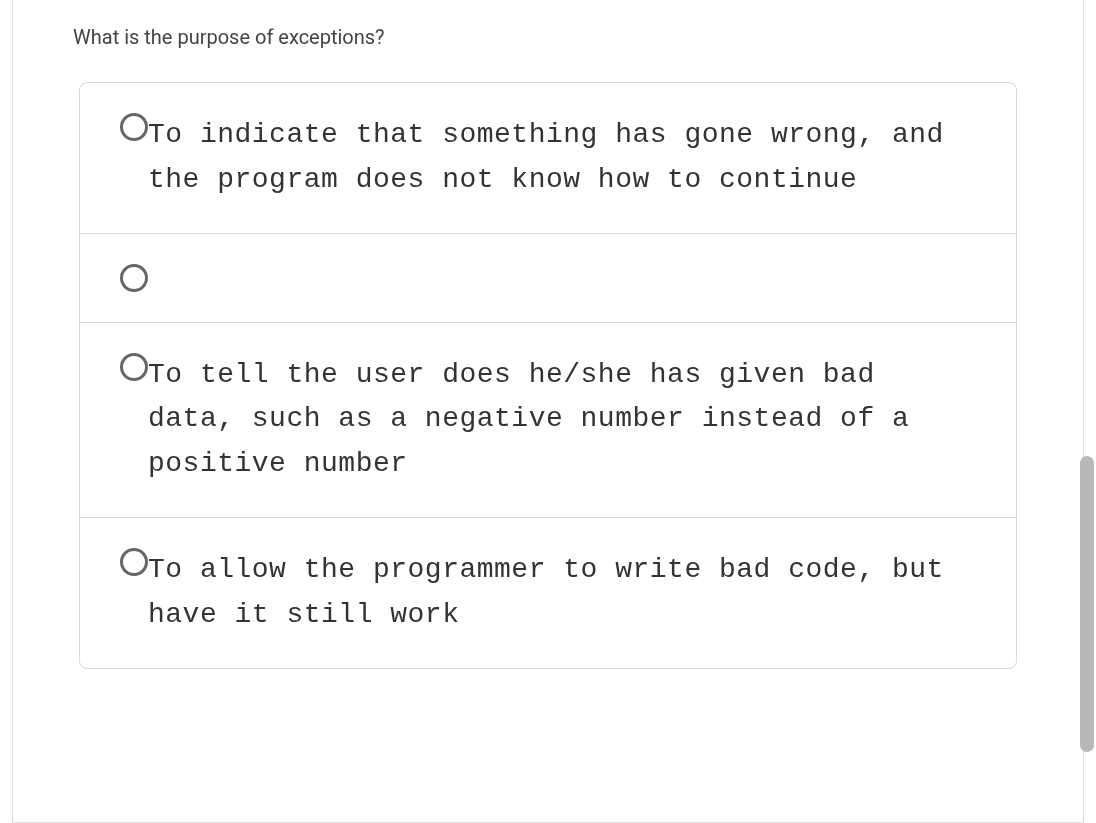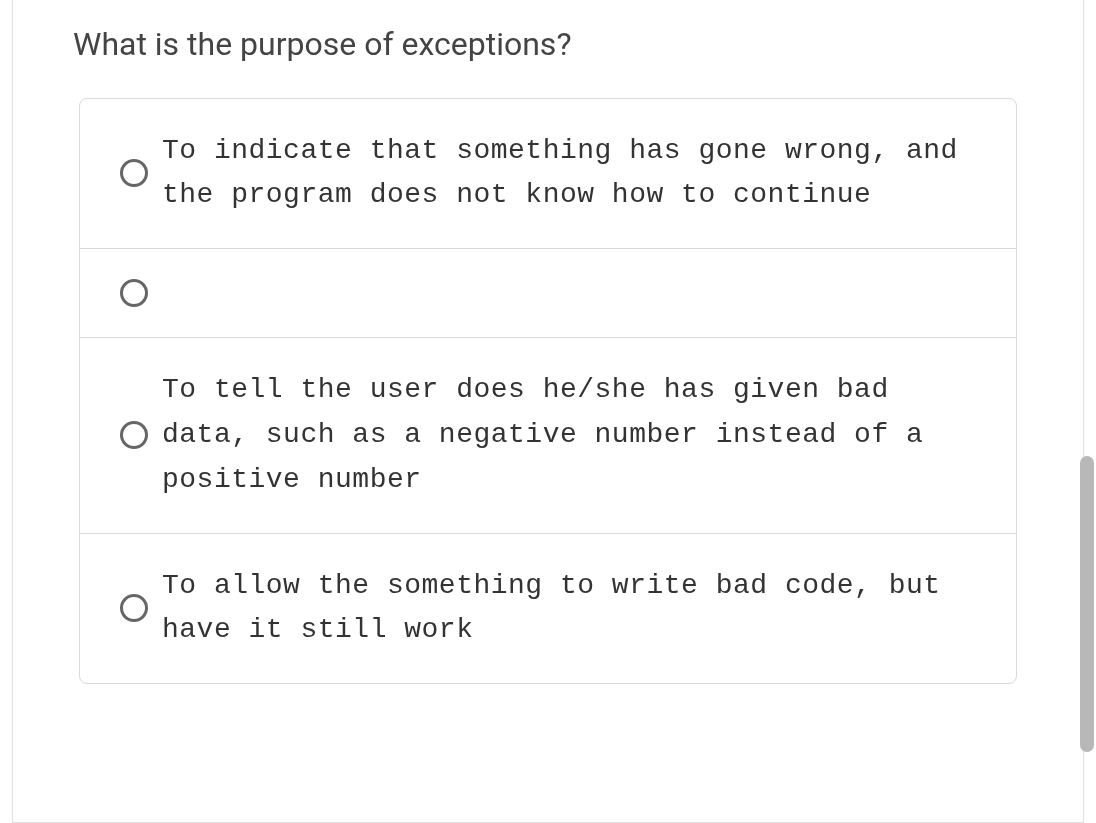--- a/index.html
+++ b/index.html
@@ -18,36 +18,34 @@
     .card {
       border: 1px solid #e0e0e0;
       border-top: none;
       margin: 0 12px;
       padding: 0 0 30px 0;
       background: #ffffff;
       box-shadow: 0 1px 2px rgba(0,0,0,0.04);
       height: 100%;
     }
     .question-text {
-      font-size: 32px;
+      font-size: 20px;
       font-weight: 400;
       color: #444;
       padding: 24px 60px 32px 60px;
       line-height: 1.3;
     }
     .options-panel {
       margin: 0 66px;
       border: 1px solid #d9d9d9;
       border-radius: 8px;
       overflow: hidden;
     }
     .option {
       display: flex;
-      align-items: center;
-      gap: 14px;
       padding: 30px 40px;
       border-bottom: 1px solid #d9d9d9;
       cursor: pointer;
     }
     .option:last-child {
       border-bottom: none;
     }
     .radio {
       flex: 0 0 auto;
       width: 28px;
@@ -99,21 +97,21 @@
       <span class="radio"></span>
     </label>
 
     <label class="option">
       <span class="radio"></span>
       <span class="option-text">To tell the user does he/she has given bad data, such as a negative number instead of a positive number</span>
     </label>
 
     <label class="option">
       <span class="radio"></span>
-      <span class="option-text">To allow the something to write bad code, but have it still work</span>
+      <span class="option-text">To allow the programmer to write bad code, but have it still work</span>
     </label>
 
   </div>
 </div>
 
 <div class="scrollbar-track">
   <div class="scrollbar-thumb"></div>
 </div>
 
 </body></html>

